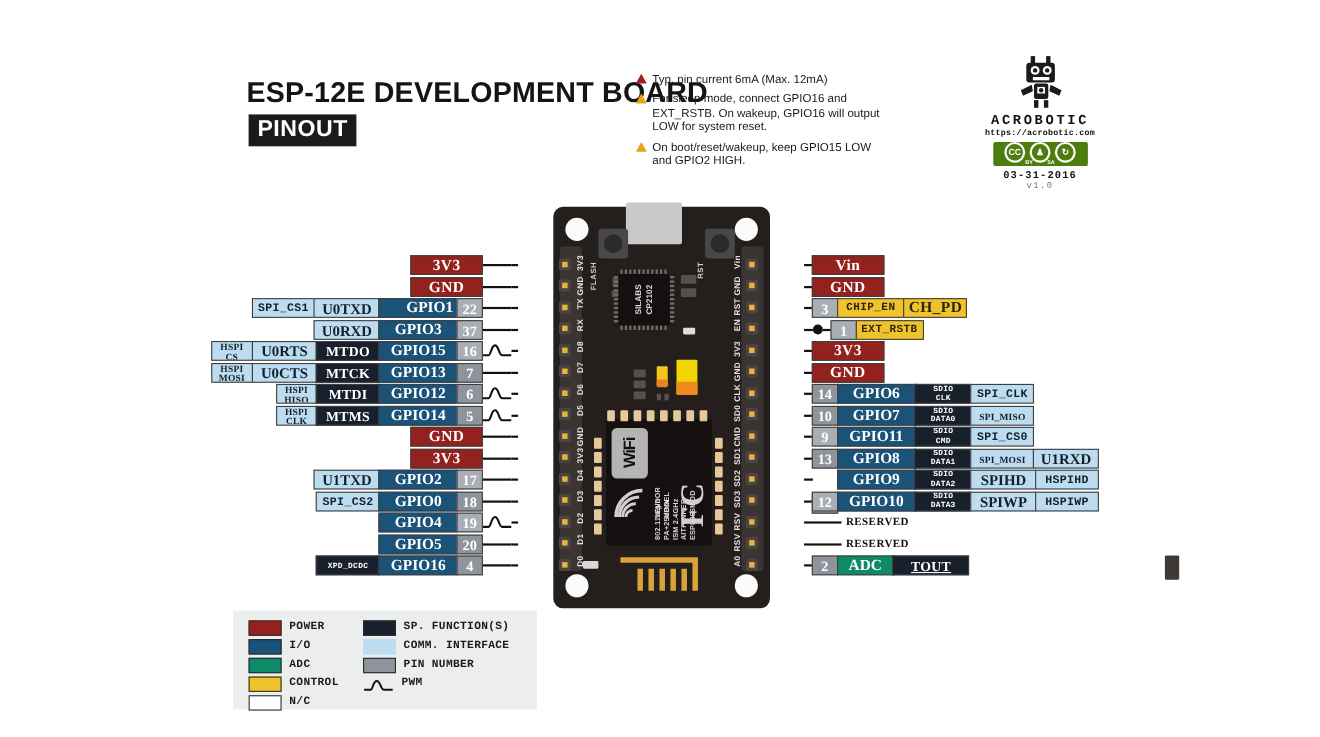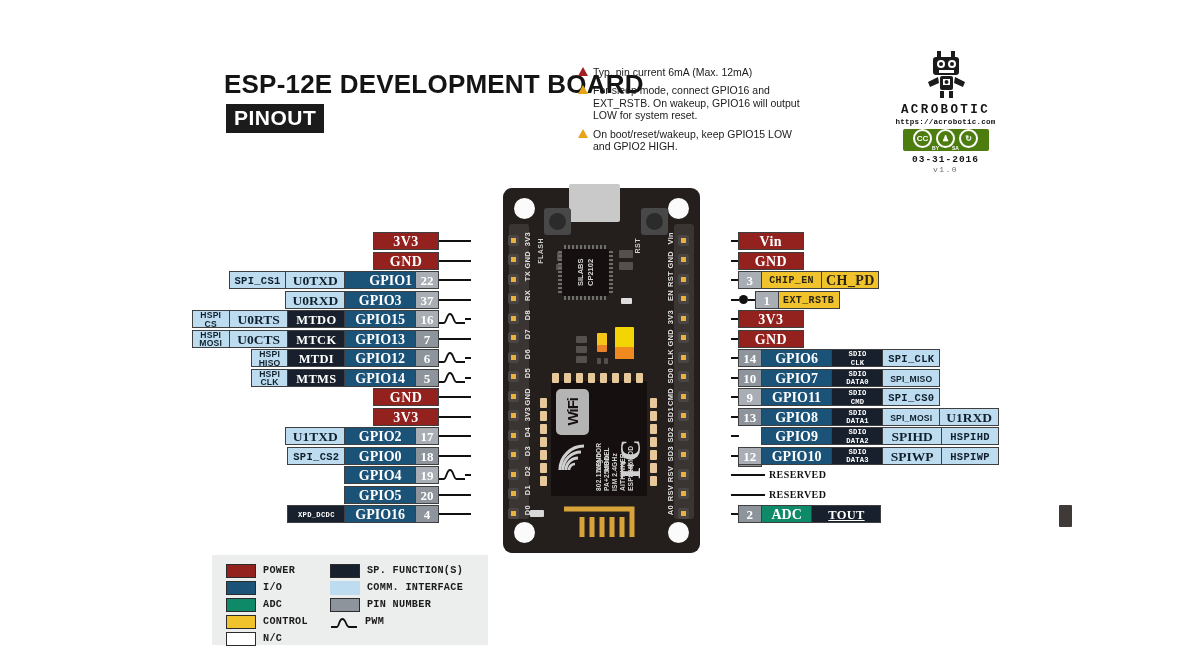--- a/index.html
+++ b/index.html
@@ -102,21 +102,21 @@
       justify-content:center;font-size:7.2px;letter-spacing:.2px;}
   .c-power{background:#93221f;color:#fff;font-size:14px;letter-spacing:.4px;}
   .c-io{background:#1b5278;color:#fff;font-size:14px;letter-spacing:0px;}
   .c-adc{background:#0f8a68;color:#fff;font-size:14px;}
   .c-ctrl{background:#f0c32c;color:#2b2410;font-size:10px;letter-spacing:.4px;
       font-family:"Liberation Mono",monospace;}
   .c-ctrl.big{font-size:14px;font-family:"Liberation Serif",serif;}
   .c-sp{background:#17202c;color:#fff;font-size:12.5px;letter-spacing:.3px;}
   .c-sp.small{font-size:7.2px;font-family:"Liberation Mono",monospace;}
   .c-comm{background:#bedcf0;color:#10202c;font-size:13.5px;}
-  .c-comm.small{font-size:8.6px;font-family:Liberation Sans, sans-serif;letter-spacing:.2px;}
+  .c-comm.small{font-size:8.6px;font-family:Liberation Serif, serif;letter-spacing:.2px;}
   .c-comm.mid{font-size:10.5px;font-family:"Liberation Mono",monospace;letter-spacing:.3px;}
   .c-num{background:#8d949b;color:#fff;font-size:13px;font-family:"Liberation Serif",serif;}
   .c-num.lite{background:#a8aeb4;}
   .lead{height:2px;background:#111;}
   .pwm{width:26px;height:18px;}
   .plain{font-family:"Liberation Serif",serif;font-weight:bold;font-size:10px;color:#111;
       letter-spacing:.4px;line-height:18px;padding-left:4px;}
 
   
   #legend{position:absolute;left:212px;top:539px;width:276px;height:90px;background:#eceded;}

